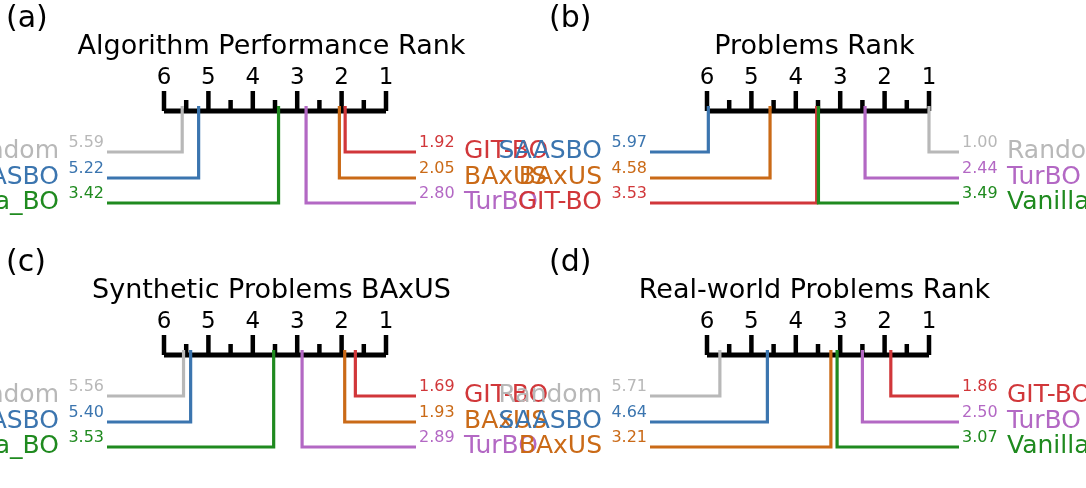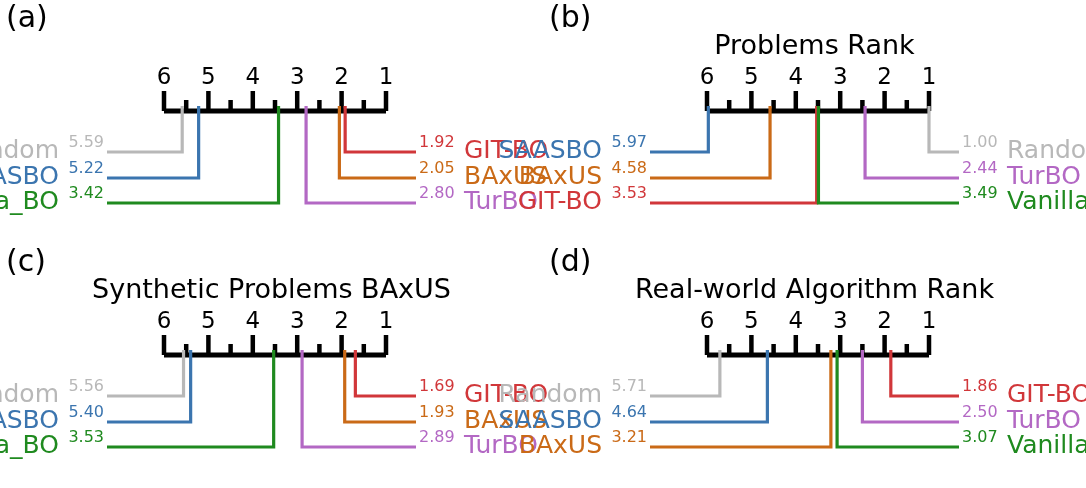--- a/index.html
+++ b/index.html
@@ -86,20 +86,21 @@
     stroke-linecap: butt;
     stroke-linejoin: miter;
   }
 </style>
 </head>
 <body>
 
 <div id="figure">
     <div class="panel" style="left: 0px; top: 0px;">
       <div class="panel-letter">(a)</div>
+      <div class="panel-title">Algorithm Performance Rank</div>
       <svg class="cd" viewBox="0 0 543 244">
         <g>
           <line x1="164" y1="111" x2="386" y2="111" class="axis-line"></line>
           <line x1="164" y1="111" x2="164" y2="91" class="tick-major"></line>
           <line x1="186.2" y1="111" x2="186.2" y2="100" class="tick-minor"></line>
           <line x1="208.4" y1="111" x2="208.4" y2="91" class="tick-major"></line>
           <line x1="230.6" y1="111" x2="230.6" y2="100" class="tick-minor"></line>
           <line x1="252.8" y1="111" x2="252.8" y2="91" class="tick-major"></line>
           <line x1="275" y1="111" x2="275" y2="100" class="tick-minor"></line>
           <line x1="297.2" y1="111" x2="297.2" y2="91" class="tick-major"></line>
@@ -277,21 +278,21 @@
         <g>
           <path d="M 302.084 111 L 302.084 203 L 416 203" class="conn" stroke="#b368c4"></path>
           <line x1="302.084" y1="106" x2="302.084" y2="111" stroke="#b368c4" stroke-width="3.2"></line>
           <text x="419" y="198" class="alg-value" fill="#b368c4" text-anchor="start">2.89</text>
           <text x="464" y="209" class="alg-name" fill="#b368c4" text-anchor="start">TurBO</text>
         </g>
       </svg>
     </div>
     <div class="panel" style="left: 543px; top: 244px;">
       <div class="panel-letter">(d)</div>
-      <div class="panel-title">Real-world Algorithm Rank</div>
+      <div class="panel-title">Real-world Problems Rank</div>
       <svg class="cd" viewBox="0 0 543 244">
         <g>
           <line x1="164" y1="111" x2="386" y2="111" class="axis-line"></line>
           <line x1="164" y1="111" x2="164" y2="91" class="tick-major"></line>
           <line x1="186.2" y1="111" x2="186.2" y2="100" class="tick-minor"></line>
           <line x1="208.4" y1="111" x2="208.4" y2="91" class="tick-major"></line>
           <line x1="230.6" y1="111" x2="230.6" y2="100" class="tick-minor"></line>
           <line x1="252.8" y1="111" x2="252.8" y2="91" class="tick-major"></line>
           <line x1="275" y1="111" x2="275" y2="100" class="tick-minor"></line>
           <line x1="297.2" y1="111" x2="297.2" y2="91" class="tick-major"></line>

